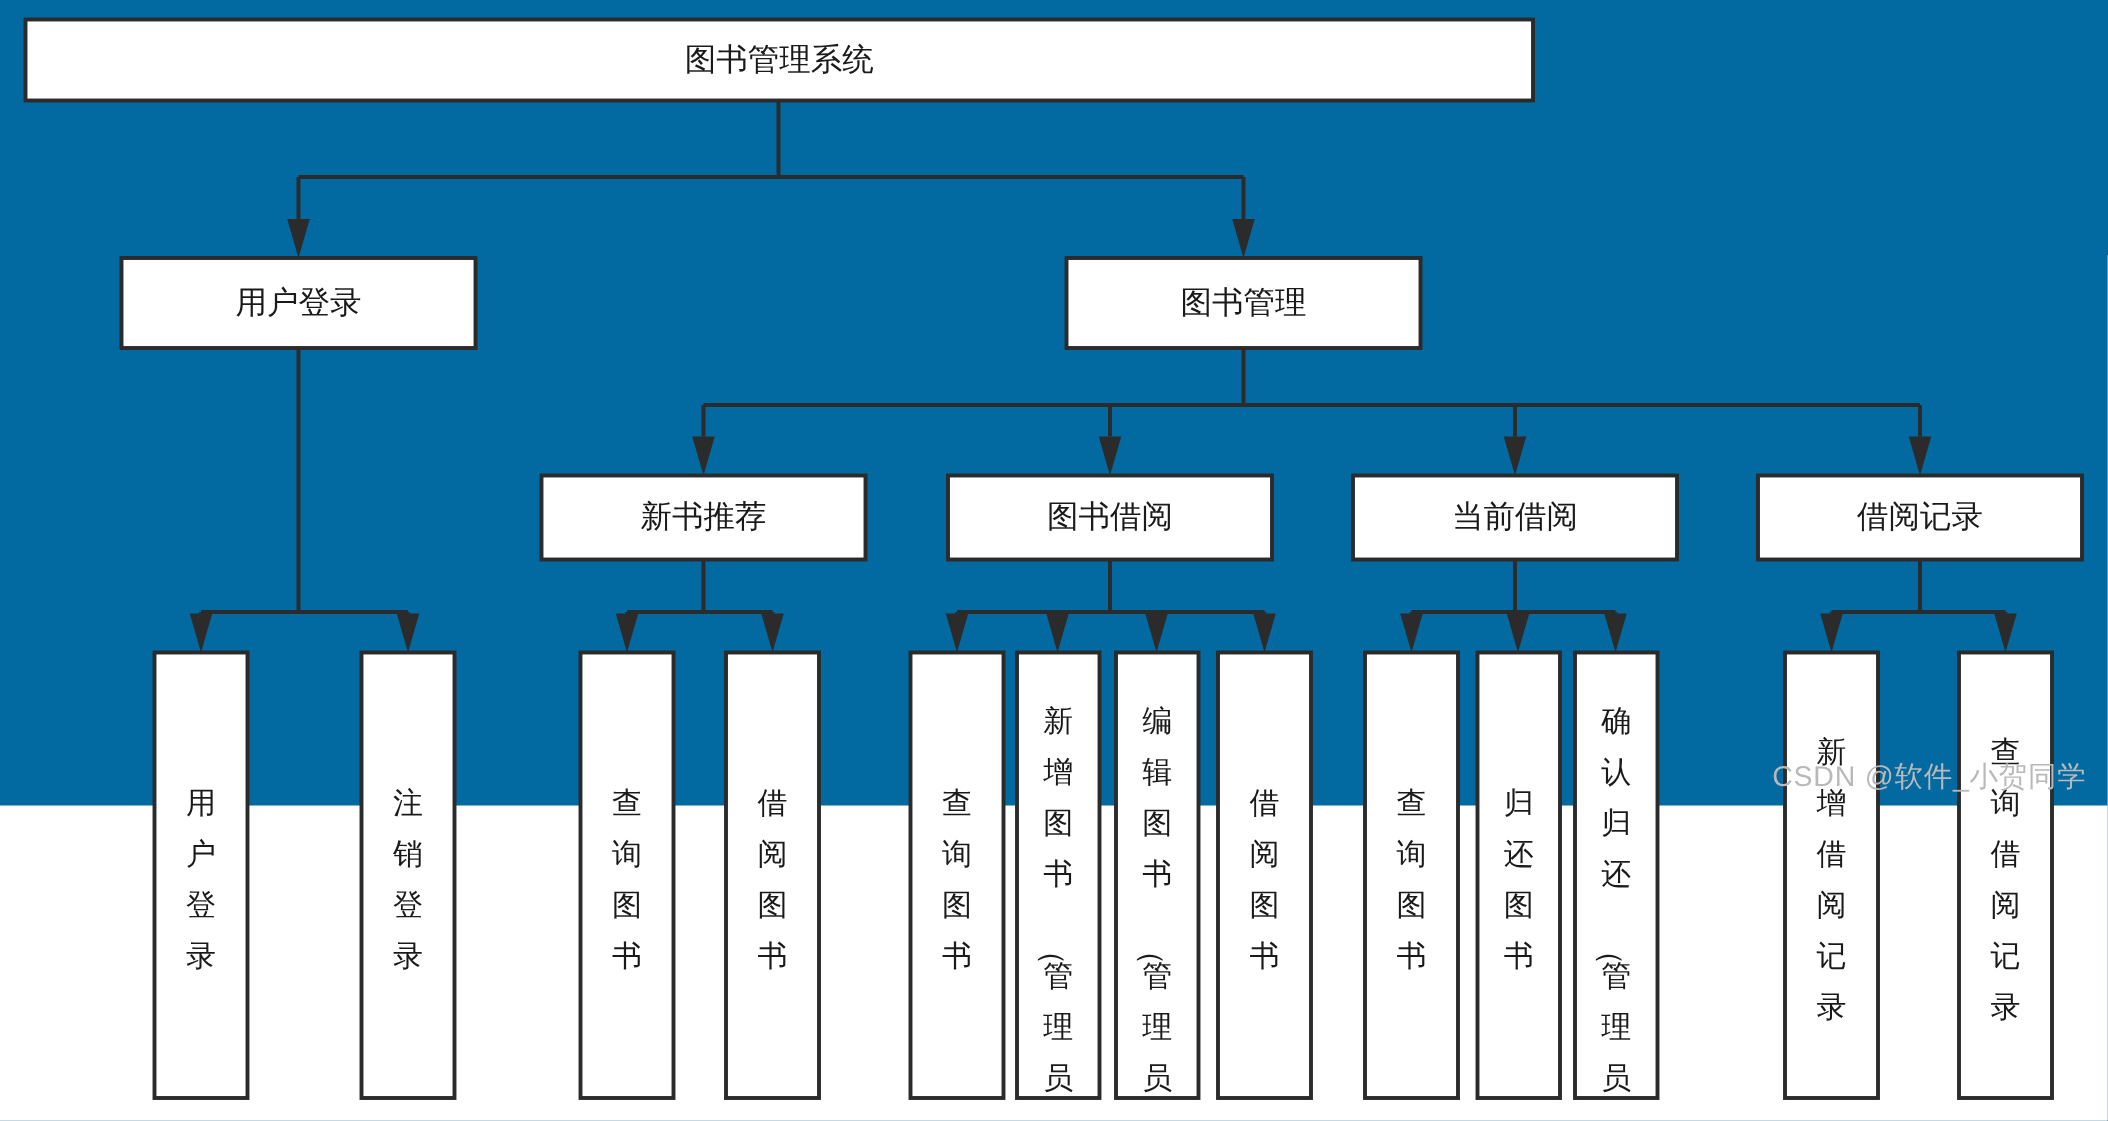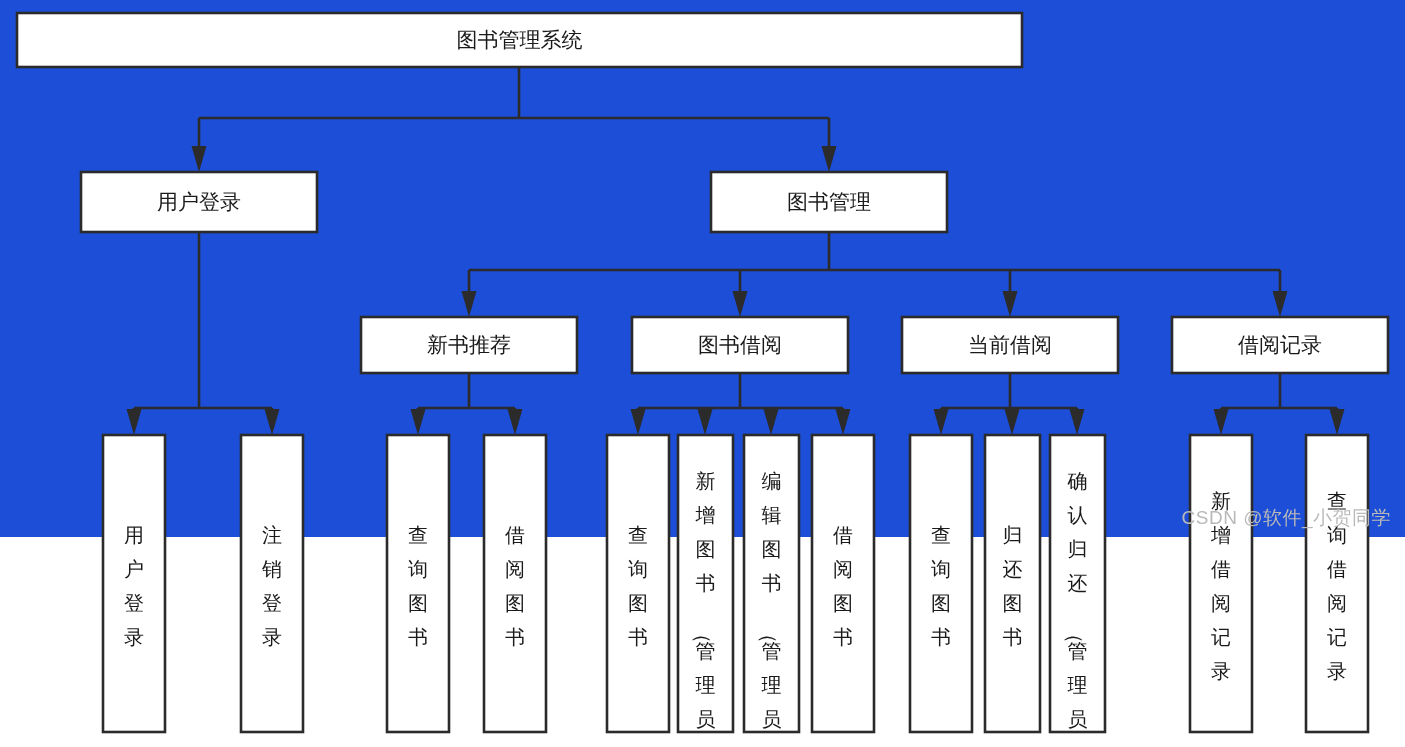--- a/index.html
+++ b/index.html
@@ -10,21 +10,21 @@
   body {
     width: 1405px;
     height: 747px;
     font-family: "Liberation Sans", "DejaVu Sans", sans-serif;
     overflow: hidden;
   }
   #diagram-root {
     position: relative;
     width: 1405px;
     height: 537px;
-    background: #1d4ed8;
+    background: #0369a1;
   }
   svg.canvas {
     position: absolute;
     top: 0;
     left: 0;
     width: 1405px;
     height: 747px;
   }
   .node-box {
     fill: #ffffff;

